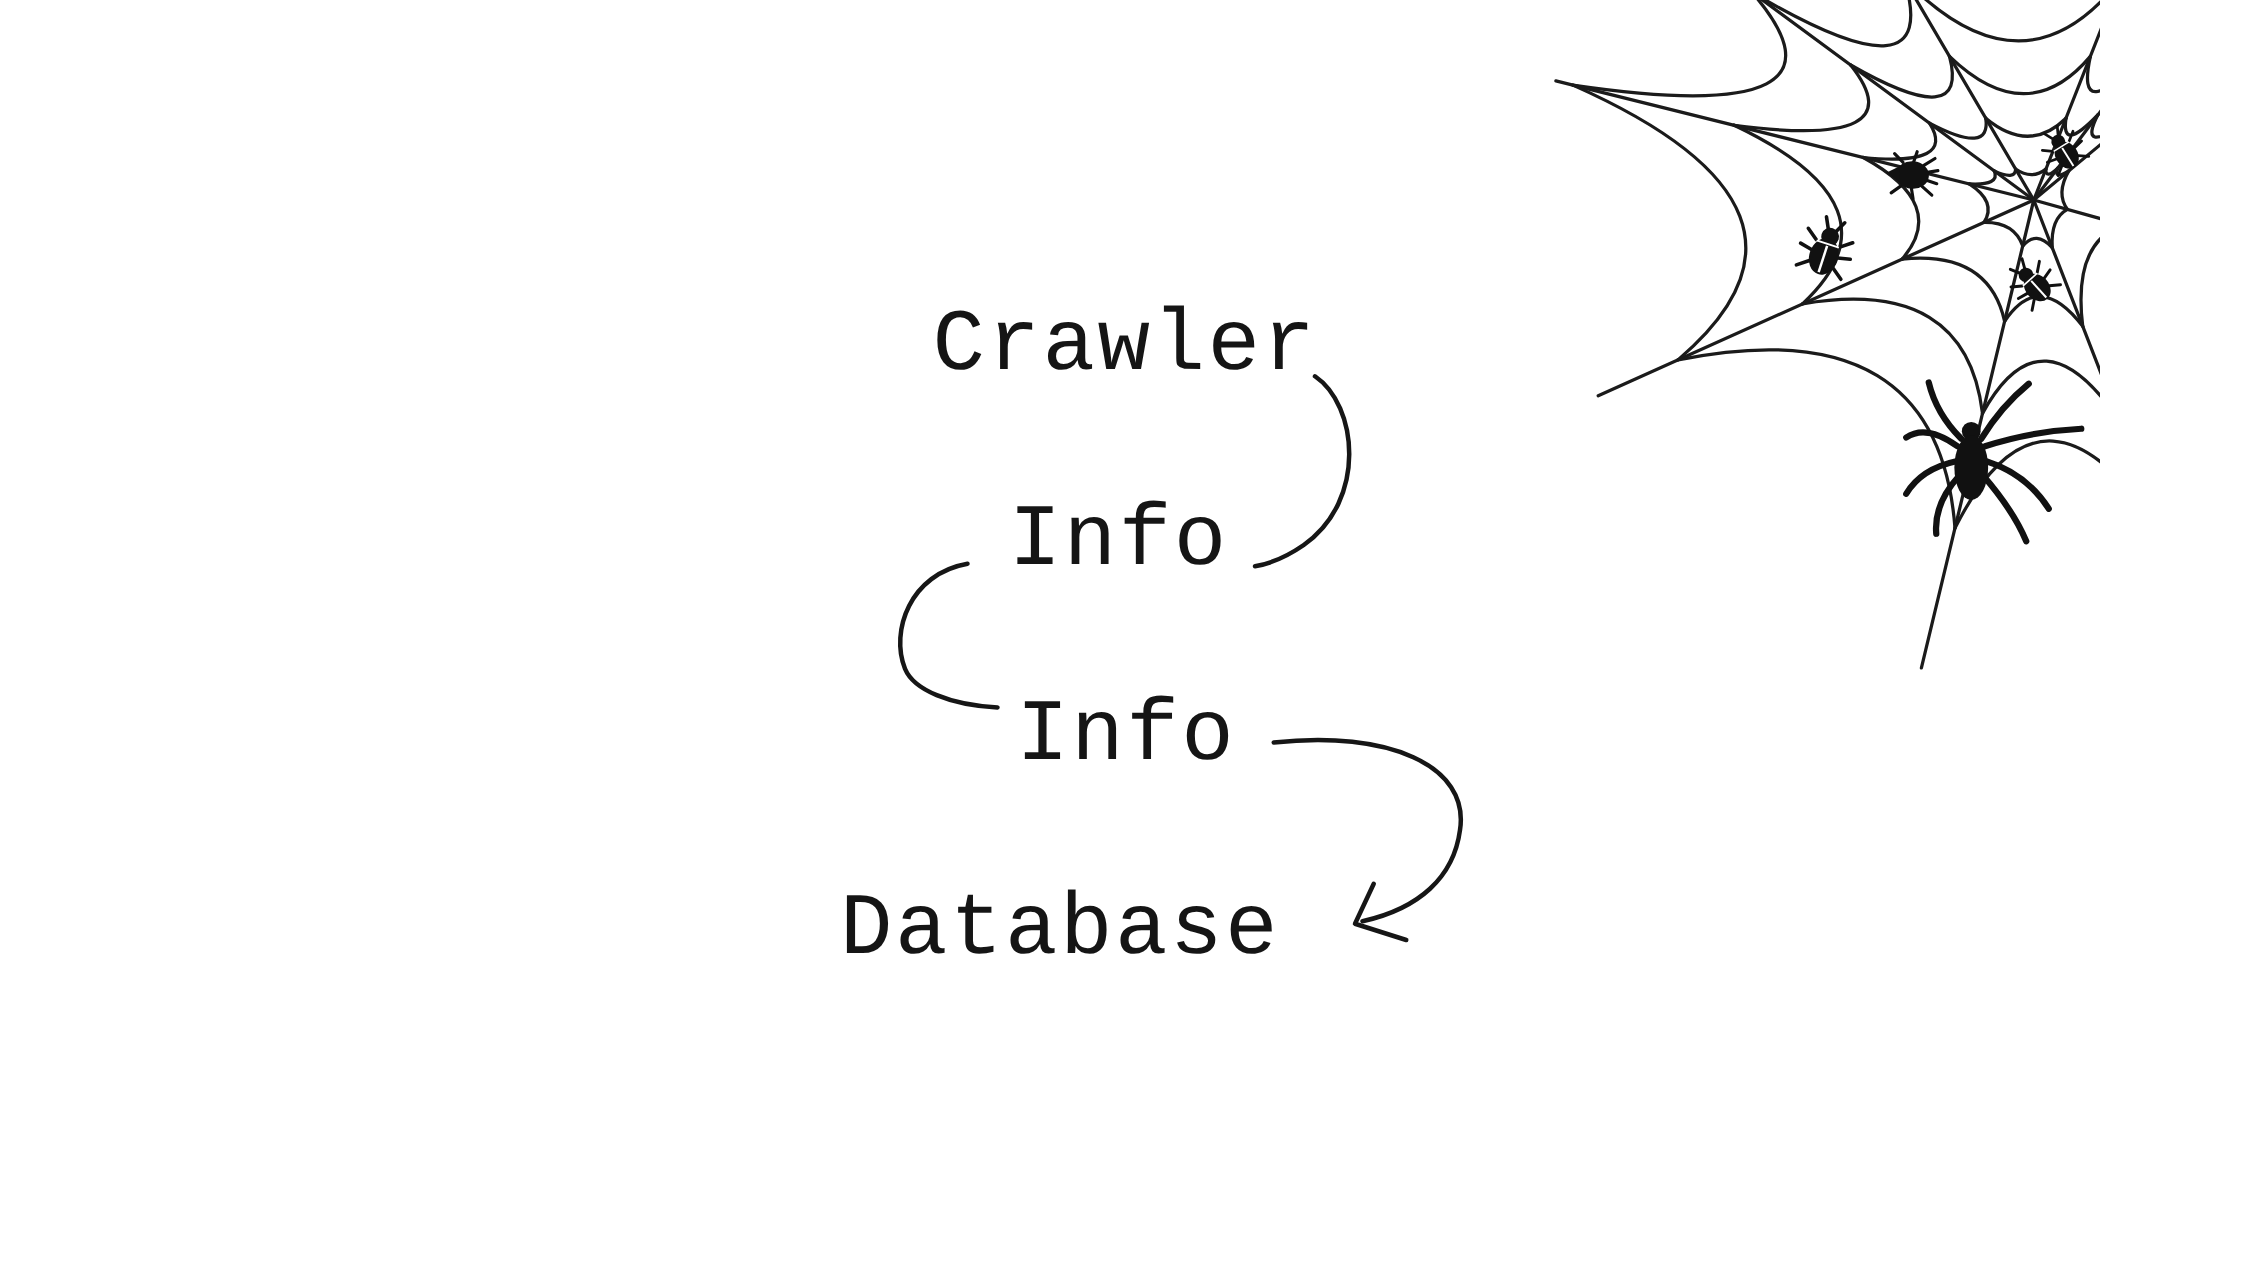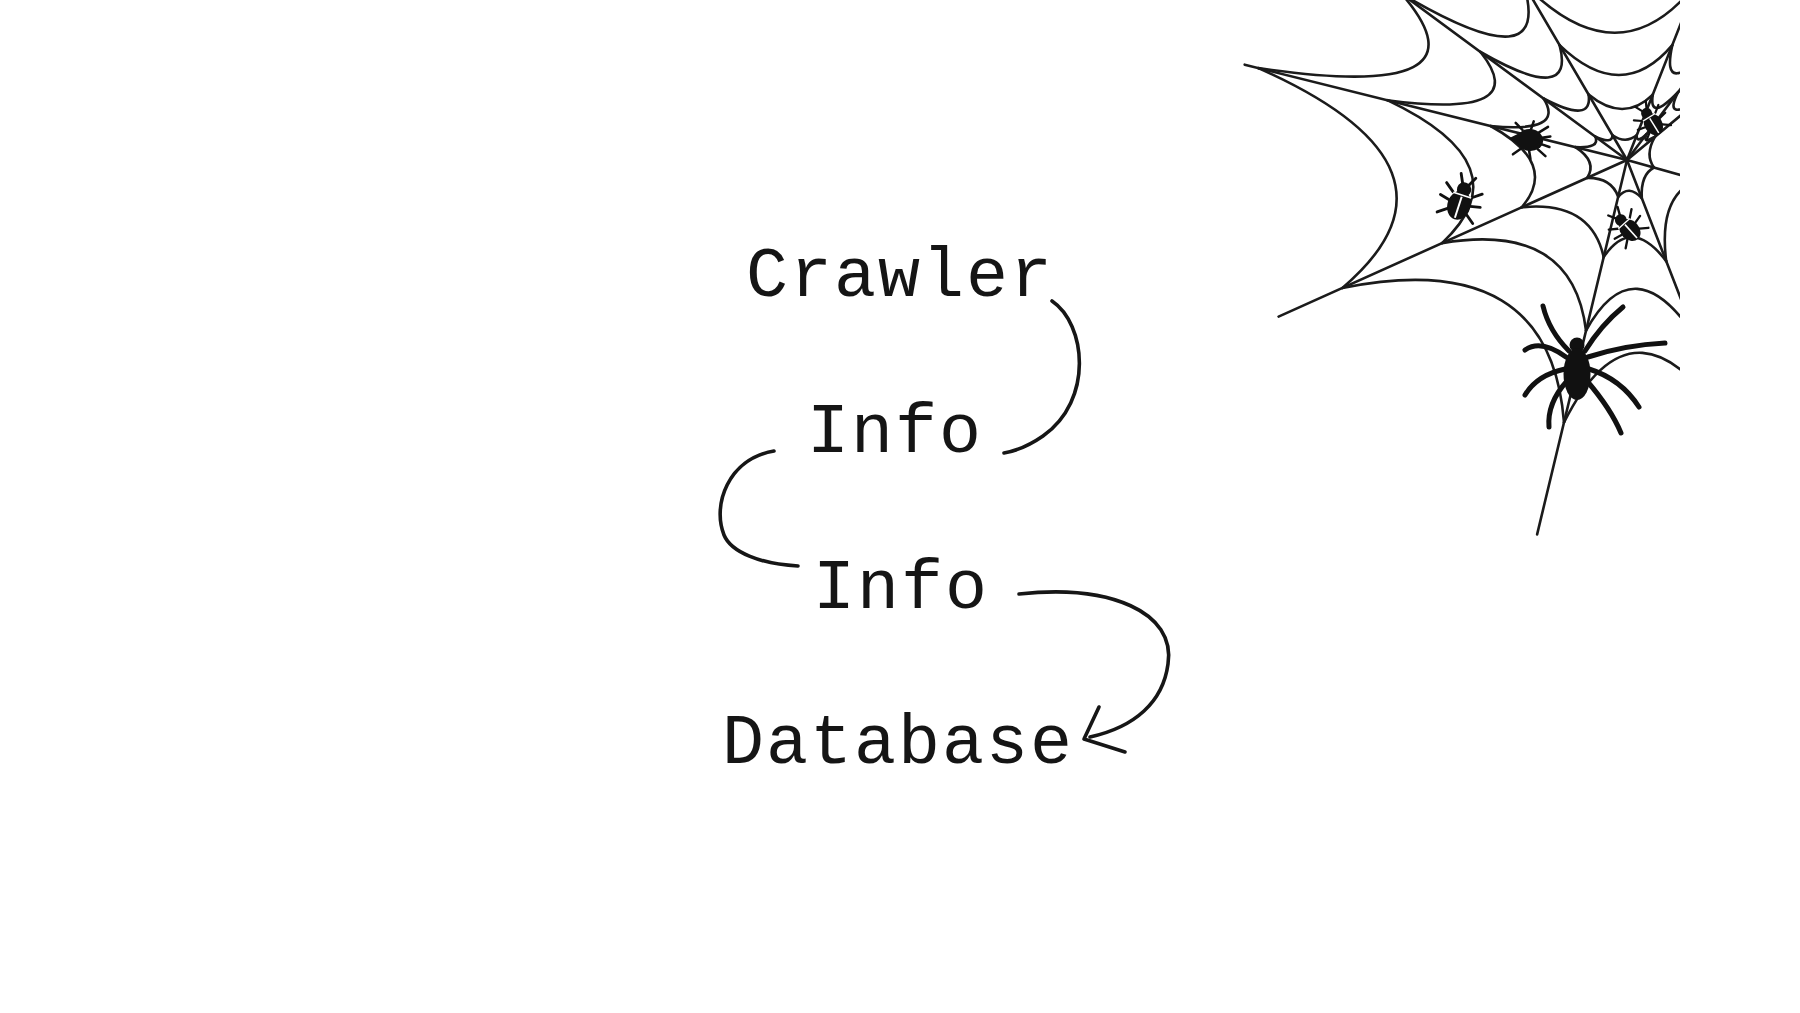--- a/index.html
+++ b/index.html
@@ -9,21 +9,21 @@
   }
   .scene-svg{position:absolute;left:0;top:0;width:1800px;height:1013px;}
   .node-label{
     position:absolute;transform:translate(-50%,-50%);
     font-size:70px;font-weight:300;letter-spacing:2px;color:#151515;
     white-space:nowrap;line-height:1;
   }
   .label-crawler{left:900px;top:278px;}
   .label-links{left:895px;top:434px;}
   .label-info{left:901px;top:590px;}
-  .label-database{left:898px;top:745px;}
+  .label-database{left:848px;top:745px;}
 </style>
 </head>
 <body>
 
 <div class="canvas">
 
   <svg id="scene" class="scene-svg" viewBox="0 0 1800 1013" xmlns="http://www.w3.org/2000/svg">
     <defs>
 
       <g id="beetle">

